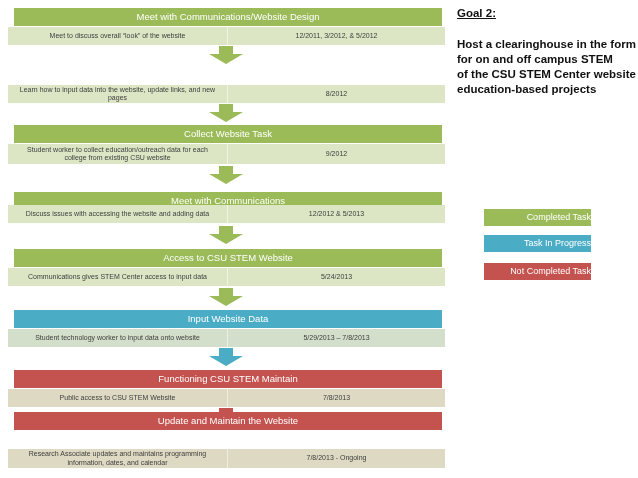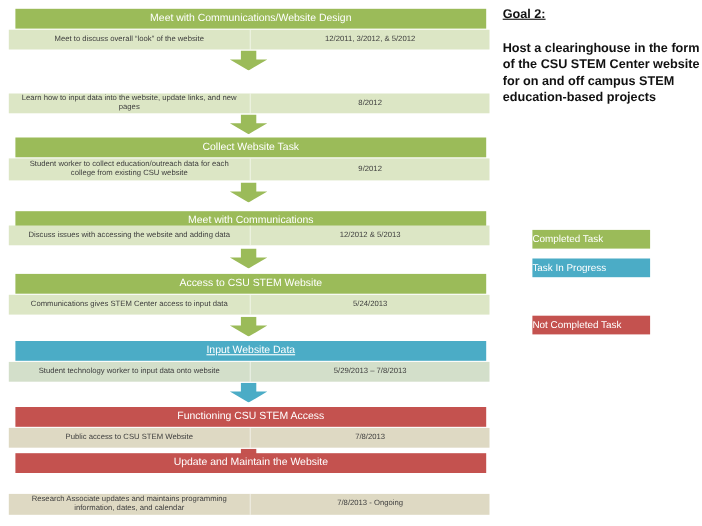--- a/index.html
+++ b/index.html
@@ -21,21 +21,21 @@
     overflow:hidden;
   }
   
   .hdr{
     position:absolute;left:14px;width:428px;height:18px;
     line-height:18px;text-align:center;
     font-size:9.5px;color:var(--c-text-light);
     white-space:nowrap;overflow:hidden;
   }
   .hdr[data-status="completed"]{background:var(--c-completed);}
-  .hdr[data-status="in_progress"]{background:var(--c-in-progress);text-decoration:underline;}
+  .hdr[data-status="in_progress"]{background:var(--c-in-progress);}
   .hdr[data-status="not_completed"]{background:var(--c-not-completed);}
   .row{
     position:absolute;left:8px;width:437px;height:18px;
     display:flex;align-items:stretch;
     font-size:7px;color:var(--c-text-dark);
   }
   .row[data-status="completed"]{background:var(--c-completed-row);}
   .row[data-status="in_progress"]{background:var(--c-in-progress-row);}
   .row[data-status="not_completed"]{background:var(--c-not-completed-row);}
   .cell{
@@ -59,27 +59,27 @@
   .h7{top:412px}.r7{top:449px;height:19px}
   .a0{top:46px}.a1{top:104px}.a2{top:166px}.a3{top:226px}.a4{top:288px}.a5{top:348px}.a6{top:408px}
   
   .goal{
     position:absolute;left:457px;top:6px;width:180px;
     color:#111111;font-weight:bold;font-size:11.5px;line-height:15px;
   }
   .goal-title{text-decoration:underline;margin-bottom:16px;}
   .legend-box{
     position:absolute;left:484px;width:107px;height:17px;
-    line-height:17px;text-align:left;
+    line-height:17px;text-align:right;
     font-size:9px;color:var(--c-text-light);
     white-space:nowrap;
   }
   .legend-box[data-status="completed"]{background:var(--c-completed);}
   .legend-box[data-status="in_progress"]{background:var(--c-in-progress);}
-  .legend-box[data-status="not_completed"]{background:var(--c-not-completed);margin-top:24px;}
+  .legend-box[data-status="not_completed"]{background:var(--c-not-completed);}
   .lg0{top:209px}.lg1{top:235px}.lg2{top:263px}
 </style>
 </head>
 <body>
 
 <div id="canvas">
 
   <div class="hdr h0" data-status="completed">Meet with Communications/Website Design</div>
   <div class="row r0" data-status="completed">
     <div class="cell desc">Meet to discuss overall “look” of the website</div>
@@ -126,40 +126,40 @@
 
   <div class="hdr h5" data-status="in_progress">Input Website Data</div>
   <div class="row r5" data-status="in_progress">
     <div class="cell desc">Student technology worker to input data onto website</div>
     <div class="cell date">5/29/2013 – 7/8/2013</div>
   </div>
   <svg class="arrow a5" viewBox="0 0 40 18" data-status="in_progress">
       <polygon points="13,0 27,0 27,8 37,8 20,18 3,8 13,8"></polygon>
     </svg>
 
-  <div class="hdr h6" data-status="not_completed">Functioning CSU STEM Access</div>
+  <div class="hdr h6" data-status="not_completed">Functioning CSU STEM Maintain</div>
   <div class="row r6" data-status="not_completed">
     <div class="cell desc">Public access to CSU STEM Website</div>
     <div class="cell date">7/8/2013</div>
   </div>
   <svg class="arrow a6" viewBox="0 0 40 18" data-status="not_completed">
       <polygon points="13,0 27,0 27,8 37,8 20,18 3,8 13,8"></polygon>
     </svg>
 
   <div class="hdr h7" data-status="not_completed">Update and Maintain the Website</div>
   <div class="row r7" data-status="not_completed">
     <div class="cell desc">Research Associate updates and maintains programming information, dates, and calendar</div>
     <div class="cell date">7/8/2013 - Ongoing</div>
   </div>
 
   <div class="goal">
     <div class="goal-title">Goal 2:</div>
     <div class="goal-line">Host a clearinghouse in the form</div>
+    <div class="goal-line">for on and off campus STEM</div>
     <div class="goal-line">of the CSU STEM Center website</div>
-    <div class="goal-line">for on and off campus STEM</div>
     <div class="goal-line">education-based projects</div>
   </div>
 
   <div class="legend-box lg0" data-status="completed">Completed Task</div>
   <div class="legend-box lg1" data-status="in_progress">Task In Progress</div>
   <div class="legend-box lg2" data-status="not_completed">Not Completed Task</div>
 
 </div>
 
 </body></html>

